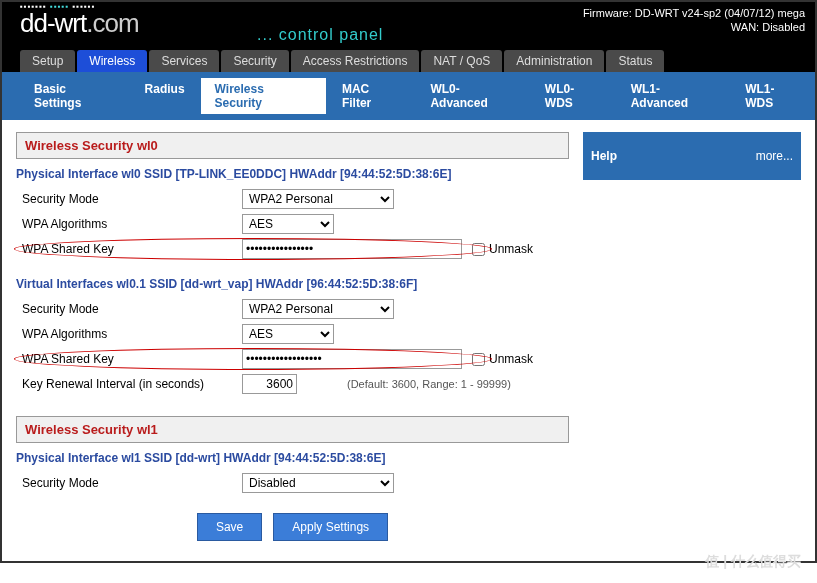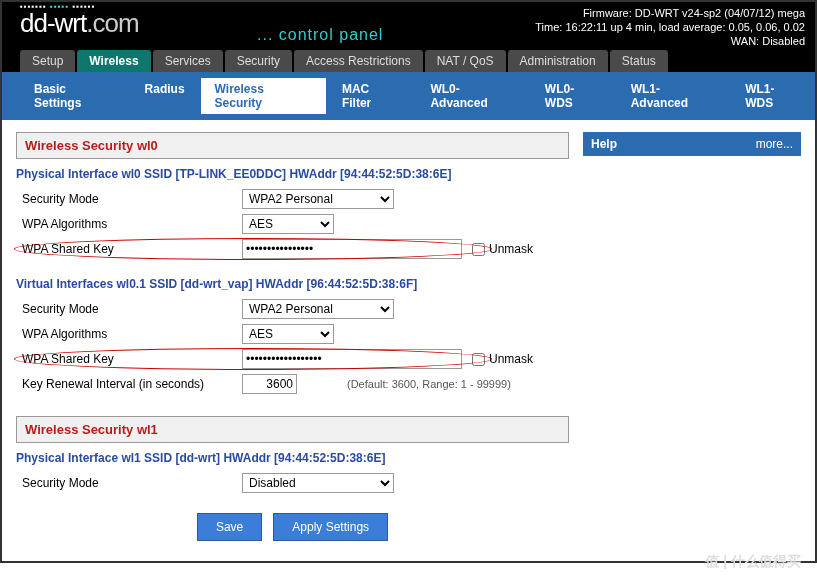--- a/index.html
+++ b/index.html
@@ -8,40 +8,40 @@
 .topbar { background: #000; color: #fff; padding: 6px 10px 0 10px; position: relative; height: 48px; }
 .logo { font-family: Arial, sans-serif; position: absolute; left: 18px; top: 6px; }
 .logo-main { font-size: 26px; font-weight: 300; letter-spacing: -1px; color: #fff; }
 .logo-main .thin { color: #ccc; font-weight: 100; }
 .dots { position: absolute; left: 18px; top: 0; font-size: 8px; letter-spacing: 1px; color: #4dd; }
 .dots .w { color: #fff; }
 .subtitle { position: absolute; left: 255px; top: 24px; color: #3cc; font-size: 16px; letter-spacing: 1px; font-weight: 300; }
 .status { position: absolute; right: 10px; top: 4px; text-align: right; font-size: 11px; line-height: 14px; }
 .maintabs { background: #000; padding: 0 0 0 18px; height: 22px; display: flex; gap: 2px; }
 .maintabs .mtab { background: #4a4a4a; color: #ddd; padding: 4px 12px; font-size: 12px; cursor: pointer; border-top-left-radius: 3px; border-top-right-radius: 3px; }
-.maintabs .mtab.active { background: #0f766e; color: #fff; font-weight: bold; }
+.maintabs .mtab.active { background: #1d4ed8; color: #fff; font-weight: normal; }
 .subtabs { background: #2b6cb0; padding: 6px 0 6px 18px; display: flex; gap: 2px; }
 .subtabs .stab { color: #fff; font-size: 12px; font-weight: bold; padding: 4px 14px; cursor: pointer; }
 .subtabs .stab.active { background: #fff; color: #2b6cb0; }
 .content { display: flex; padding: 12px 14px 20px 14px; gap: 14px; background: #fff; }
 .main { flex: 1; }
 .side { width: 218px; }
 .fs-title { background: #f0f0f0; border: 1px solid #999; padding: 5px 8px; font-weight: bold; font-size: 13px; color: #b91c1c; margin-bottom: 6px; }
 .iface { color: #2b4ba0; font-weight: bold; font-size: 12px; margin: 8px 0 8px 0; }
 .row { display: flex; align-items: center; margin: 5px 0 5px 6px; }
 .lbl { width: 220px; font-size: 12px; }
 select { font-size: 12px; padding: 1px 2px; border: 1px solid #999; background: #fff; }
 select.sm { width: 152px; }
 select.xs { width: 92px; }
 input[type=password] { width: 220px; font-size: 12px; padding: 2px 3px; border: 1px solid #999; }
 input[type=text] { font-size: 12px; padding: 2px 3px; border: 1px solid #999; text-align: right; }
 input[type=checkbox] { margin-left: 10px; margin-right: 4px; }
 .unmask { font-size: 12px; }
 .defspan { color: #555; margin-left: 50px; font-size: 11px; }
-.help-title { background: #2b6cb0; color: #fff; padding: 5px 8px; font-weight: bold; font-size: 12px; display: flex; justify-content: space-between; }
+.help-title { background: #2b6cb0; color: #fff; padding: 17px 8px; font-weight: bold; font-size: 12px; display: flex; justify-content: space-between; }
 .help-more { font-weight: normal; cursor: pointer; }
 .help-body { border: 1px solid #ccc; padding: 8px; font-size: 11px; line-height: 15px; }
 .help-body b { display: block; margin-bottom: 4px; }
 .btnrow { text-align: center; margin-top: 20px; }
 .btn { background: #3b7dd8; color: #fff; border: 1px solid #2a5aa0; padding: 6px 18px; font-size: 12px; margin: 0 4px; cursor: pointer; }
 .ellipse { position: relative; }
 .ellipse::after { content: ""; position: absolute; border: 1px solid #c00; border-radius: 50%; left: -8px; right: -250px; top: -4px; bottom: -4px; pointer-events: none; }
 .wm { position: absolute; right: 16px; bottom: 12px; color: #ddd; font-size: 14px; font-weight: bold; pointer-events: none; }
 </style>
 </head>
@@ -49,21 +49,20 @@
 
 <div class="outer">
   <div class="topbar">
     <div class="dots"><span class="w">▪▪▪▪▪▪▪</span> ▪▪▪▪▪ <span class="w">▪▪▪▪▪▪</span></div>
     <div class="logo">
       <span class="logo-main"><span>dd-wrt</span><span class="thin">.com</span></span>
     </div>
     <div class="subtitle">... control panel</div>
     <div class="status">
       <div>Firmware: DD-WRT v24-sp2 (04/07/12) mega</div>
-      <div>Time: 16:22:11 up 4 min, load average: 0.05, 0.06, 0.02</div>
       <div>WAN: Disabled</div>
     </div>
   </div>
 
   <div class="maintabs" id="maintabs">
       <div class="mtab">Setup</div>
       <div class="mtab active">Wireless</div>
       <div class="mtab">Services</div>
       <div class="mtab">Security</div>
       <div class="mtab">Access Restrictions</div>

